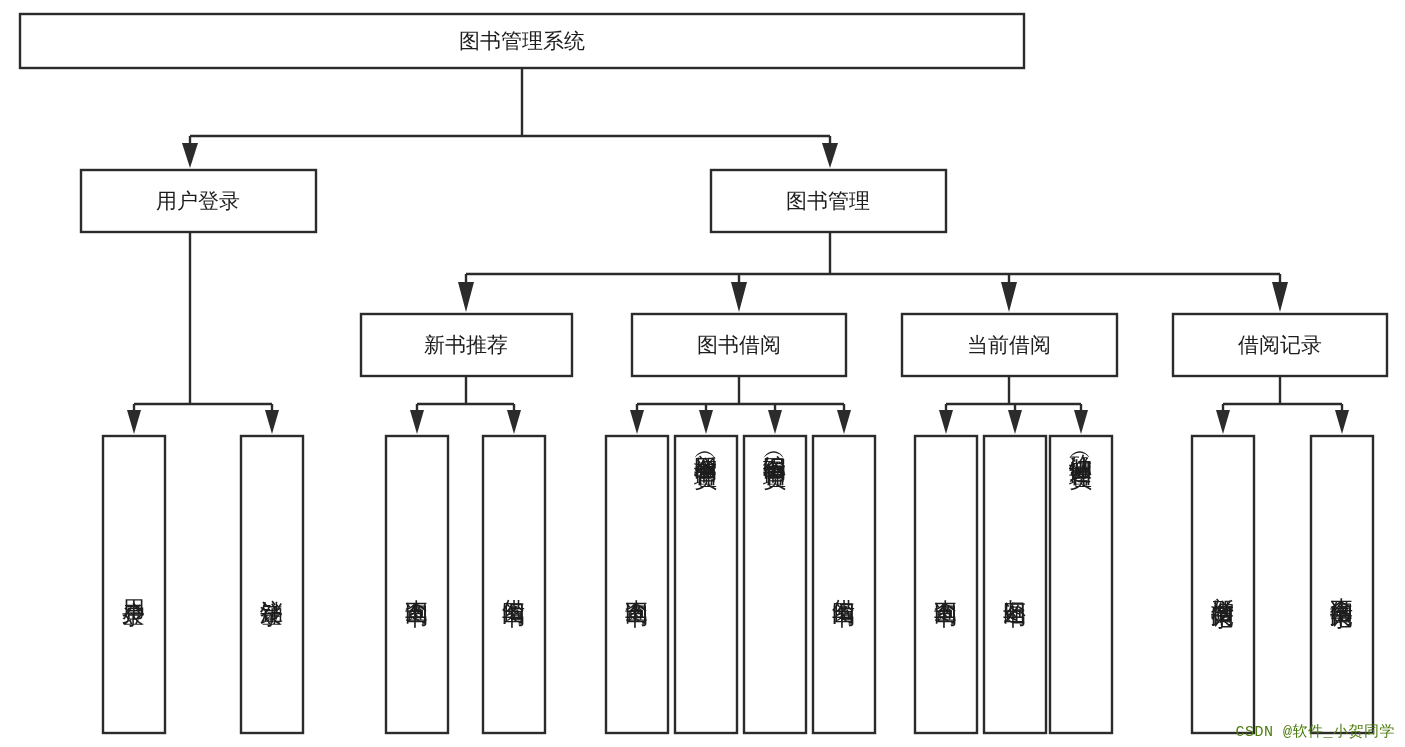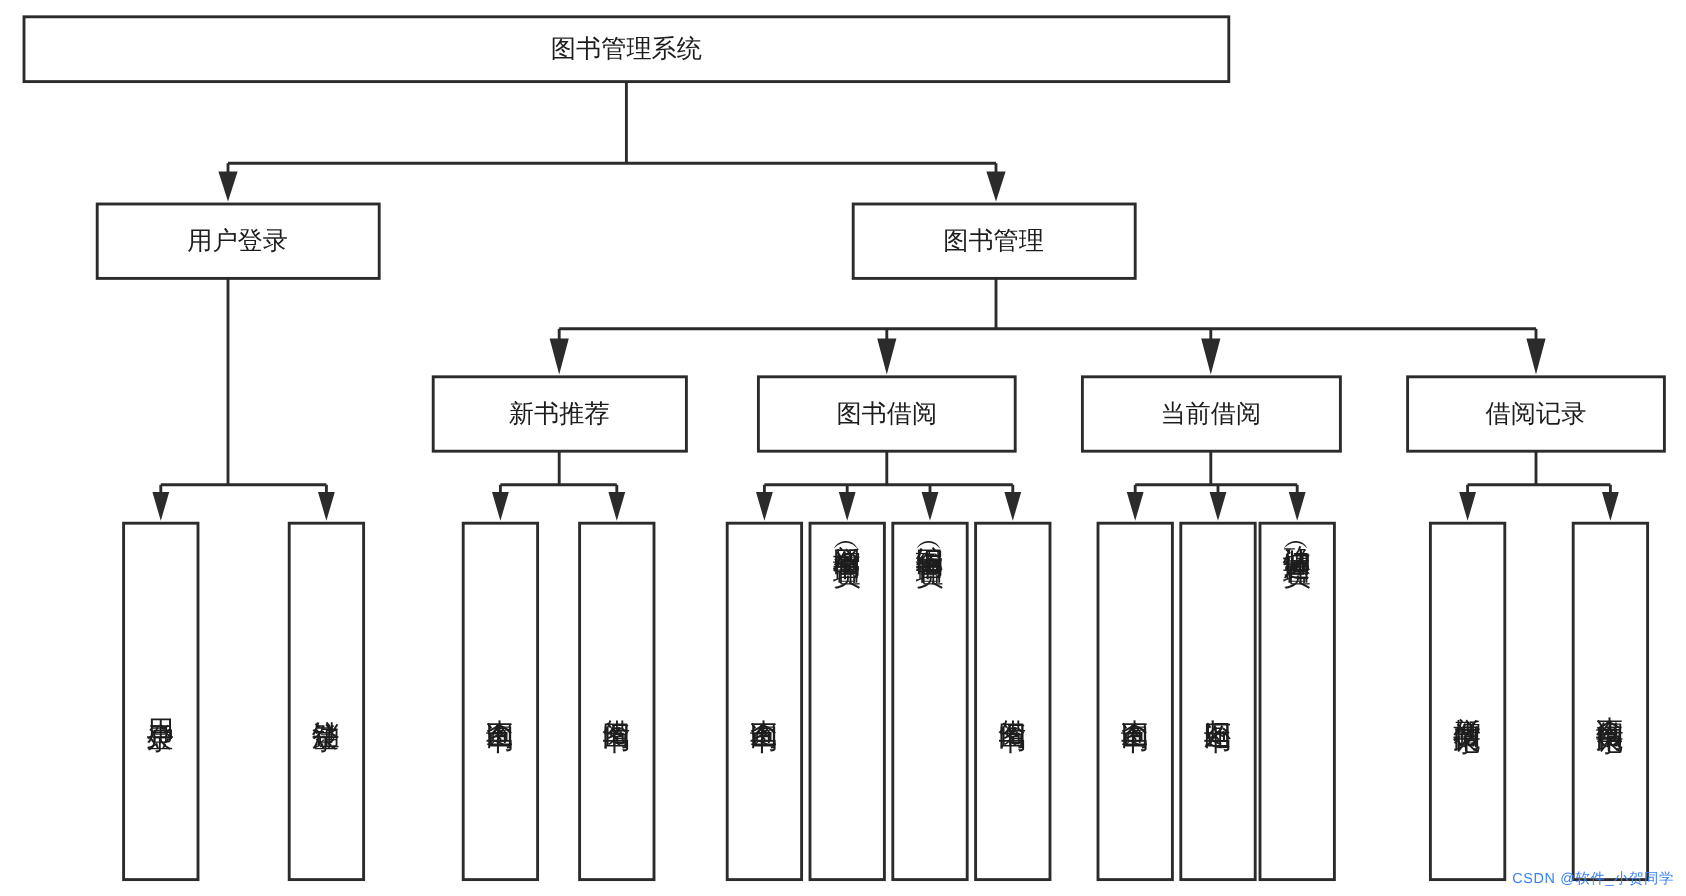--- a/index.html
+++ b/index.html
@@ -69,23 +69,23 @@
     line-height: 1.05;
     letter-spacing: 2px;
     color: #1d1d1d;
     white-space: nowrap;
     text-align: center;
   }
   .watermark {
     position: absolute;
     right: 10px;
     bottom: 6px;
-    font-family: Liberation Sans, sans-serif;
-    font-size: 12px;
-    color: #3b82f6;
+    font-family: Liberation Mono, monospace;
+    font-size: 15px;
+    color: #4d7c0f;
     letter-spacing: 0.5px;
     white-space: nowrap;
     pointer-events: none;
   }
 </style>
 </head>
 <body>
 
 <div id="diagram-root">
 

